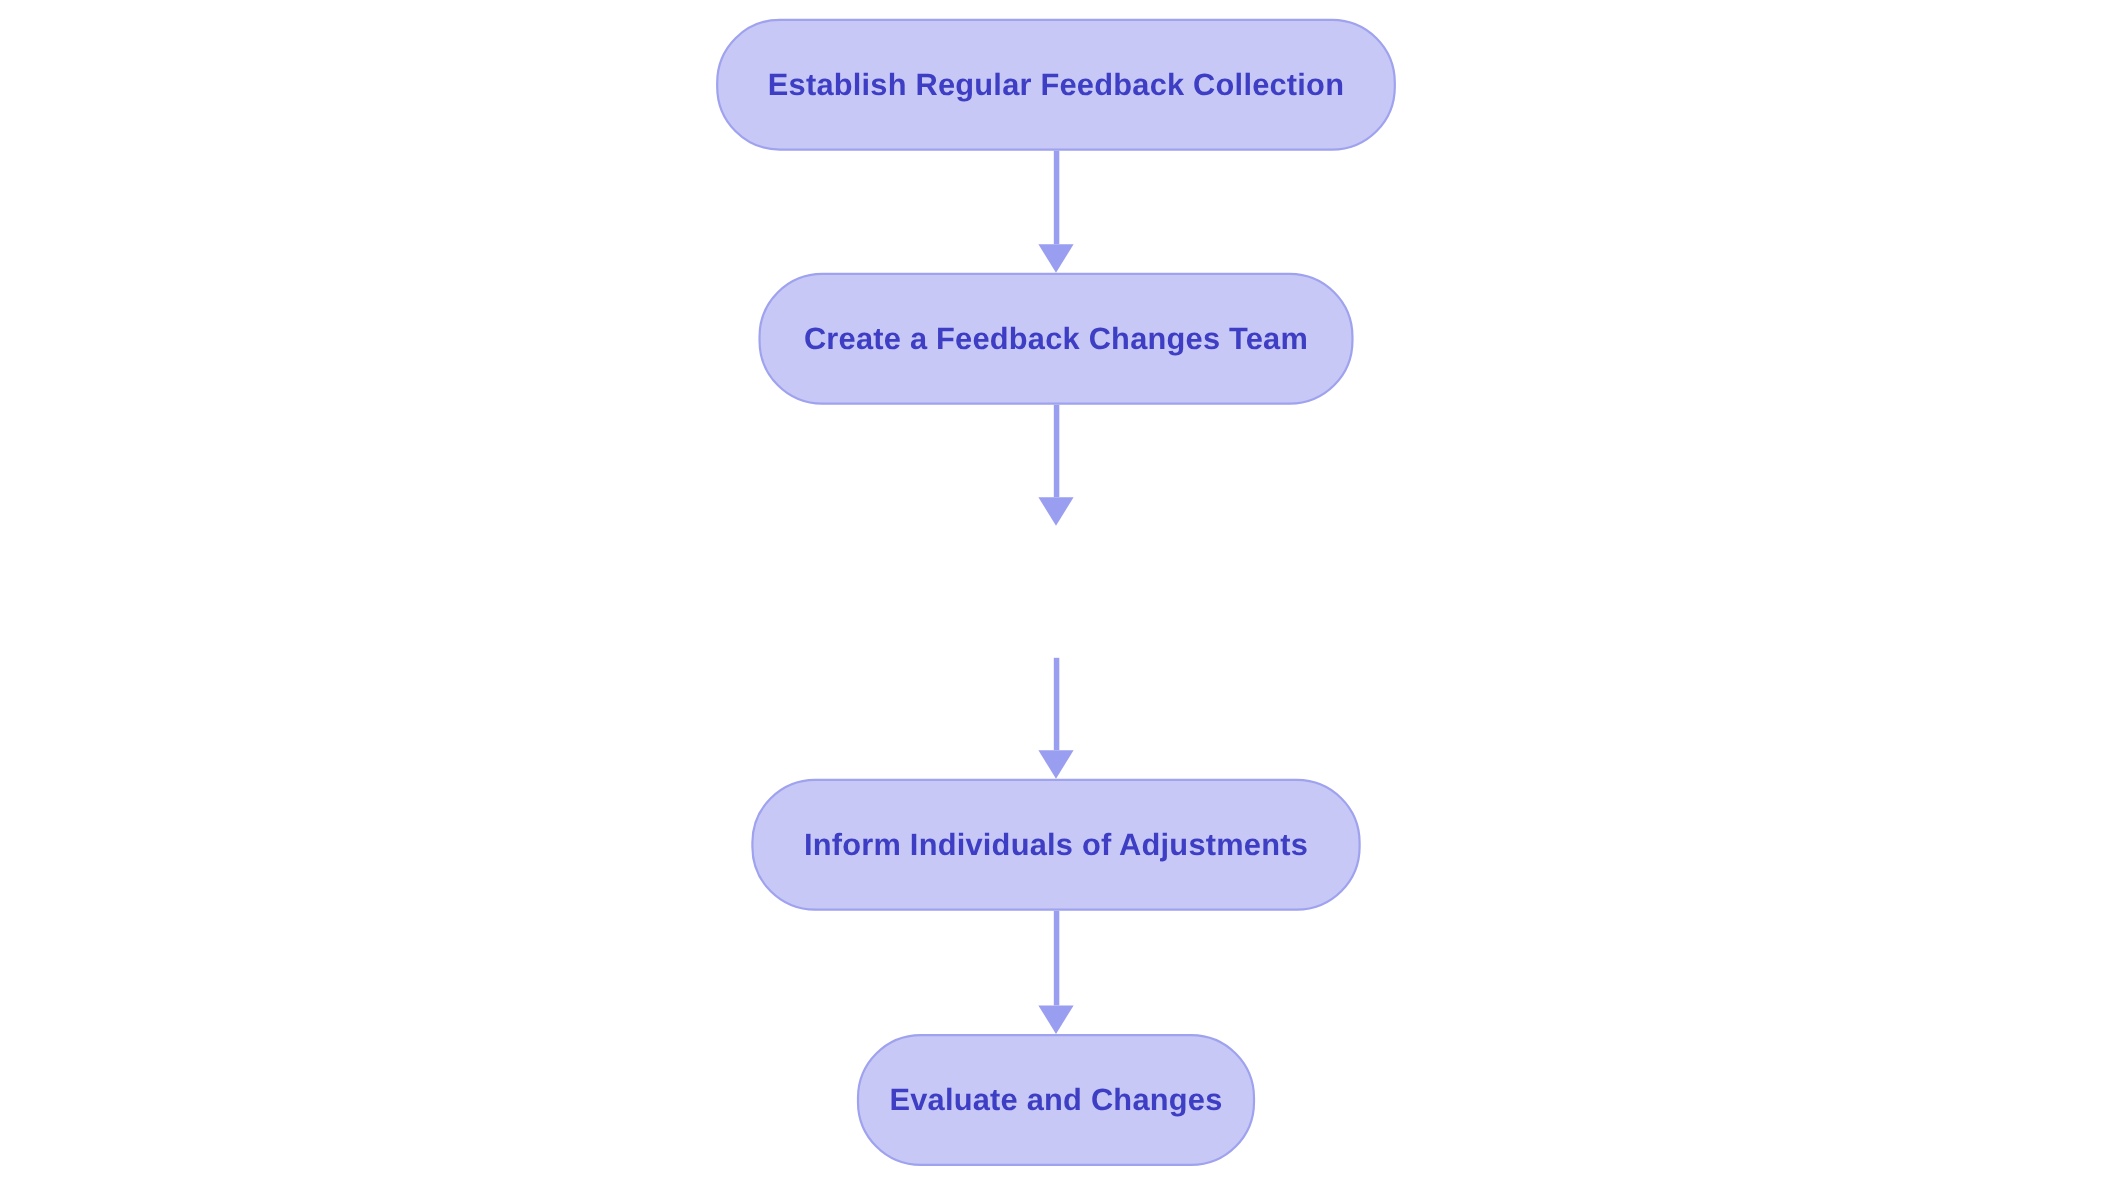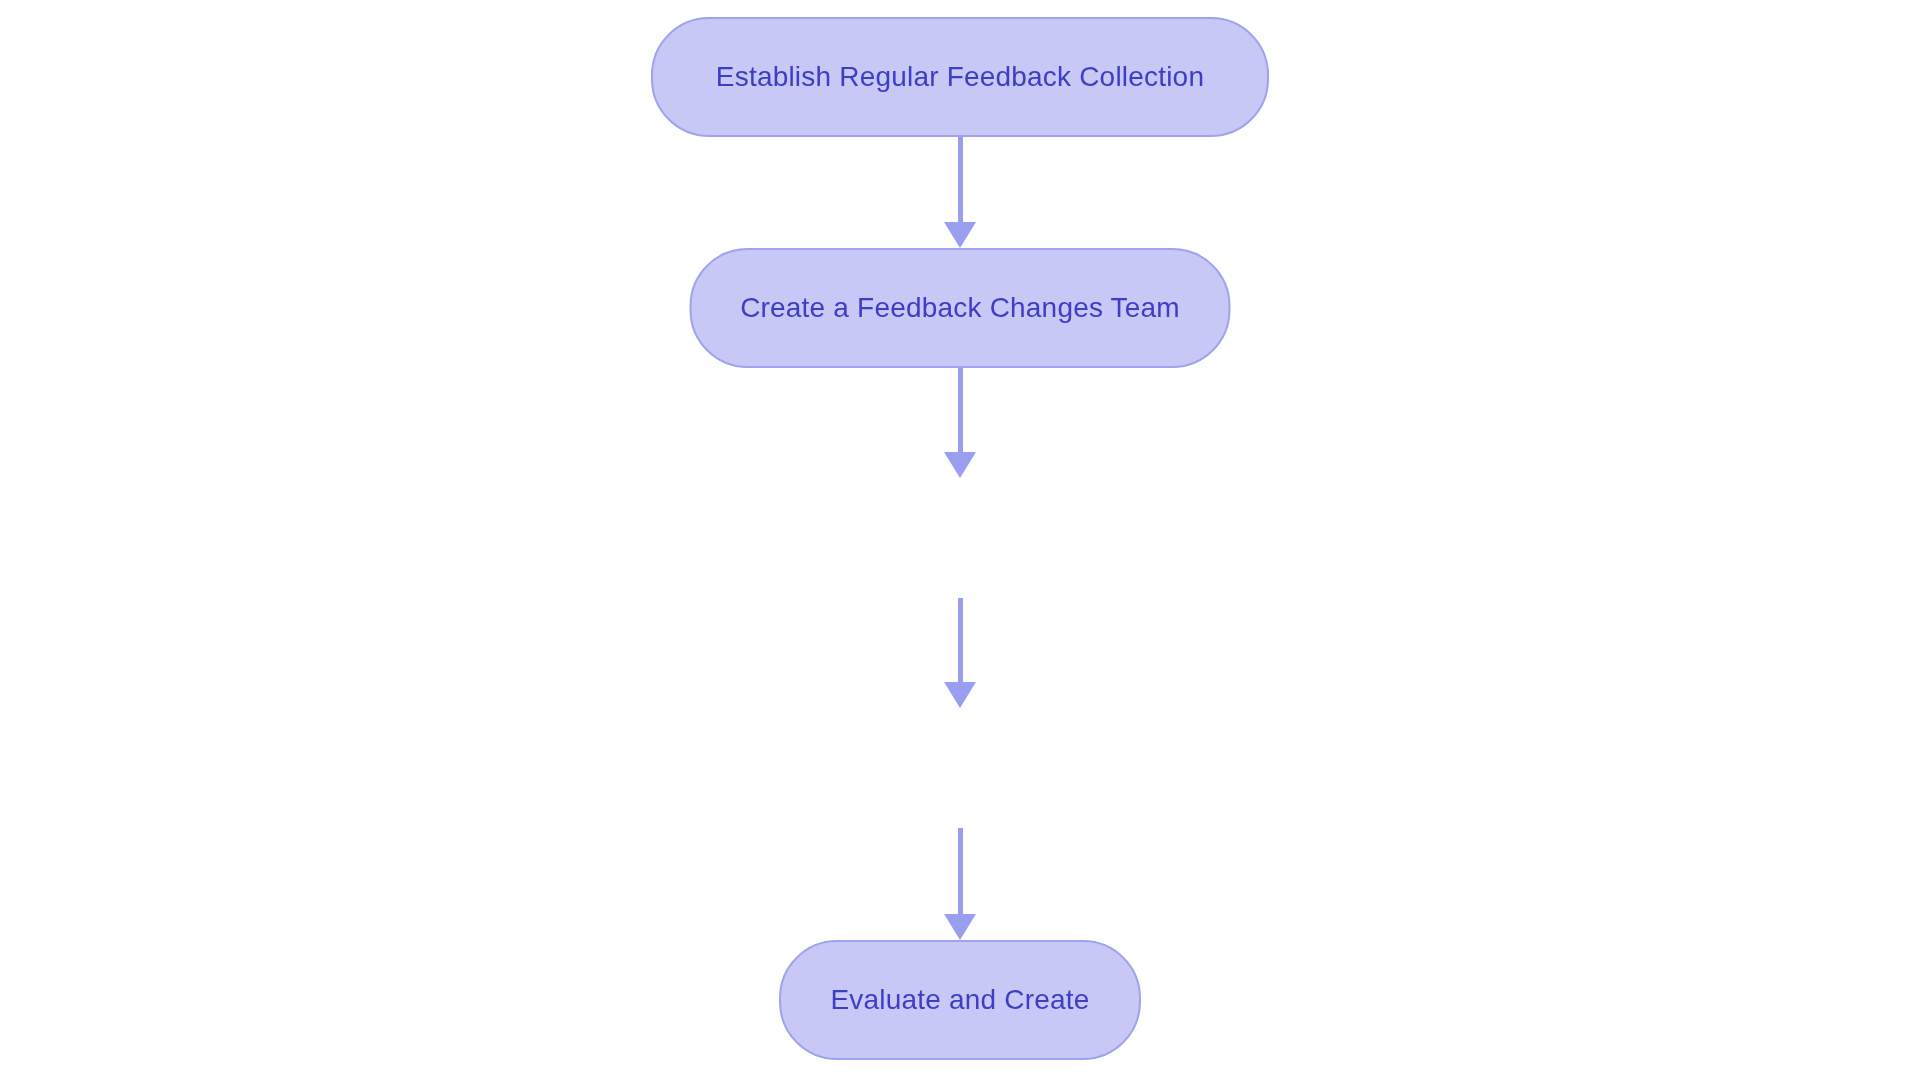--- a/index.html
+++ b/index.html
@@ -22,21 +22,21 @@
     height: 120px;
     box-sizing: border-box;
     border-radius: 58px;
     background: var(--node-fill, #c7c8f6);
     border: 2px solid var(--node-border, #9fa2ee);
     color: var(--node-text, #3d3ec4);
     display: flex;
     align-items: center;
     justify-content: center;
     font-size: 28px;
-    font-weight: 400;
+    font-weight: 700;
     letter-spacing: 0.2px;
     white-space: nowrap;
     text-align: center;
   }
   .connector {
     position: absolute;
     left: 50%;
     transform: translateX(-50%);
     display: flex;
     flex-direction: column;
@@ -77,23 +77,26 @@
     <div class="line"></div>
     <div class="head"></div>
   </div>
 
 
   <div class="connector" style="top:598px; height:110px;">
     <div class="line"></div>
     <div class="head"></div>
   </div>
 
+  <div class="flow-node" style="top:708px; width:554px;">
+    <span class="node-label">Inform Individuals of Adjustments</span>
+  </div>
 
   <div class="connector" style="top:828px; height:112px;">
     <div class="line"></div>
     <div class="head"></div>
   </div>
 
   <div class="flow-node" style="top:940px; width:362px;">
-    <span class="node-label">Evaluate and Create</span>
+    <span class="node-label">Evaluate and Changes</span>
   </div>
 
 </div>
 
 </body></html>

